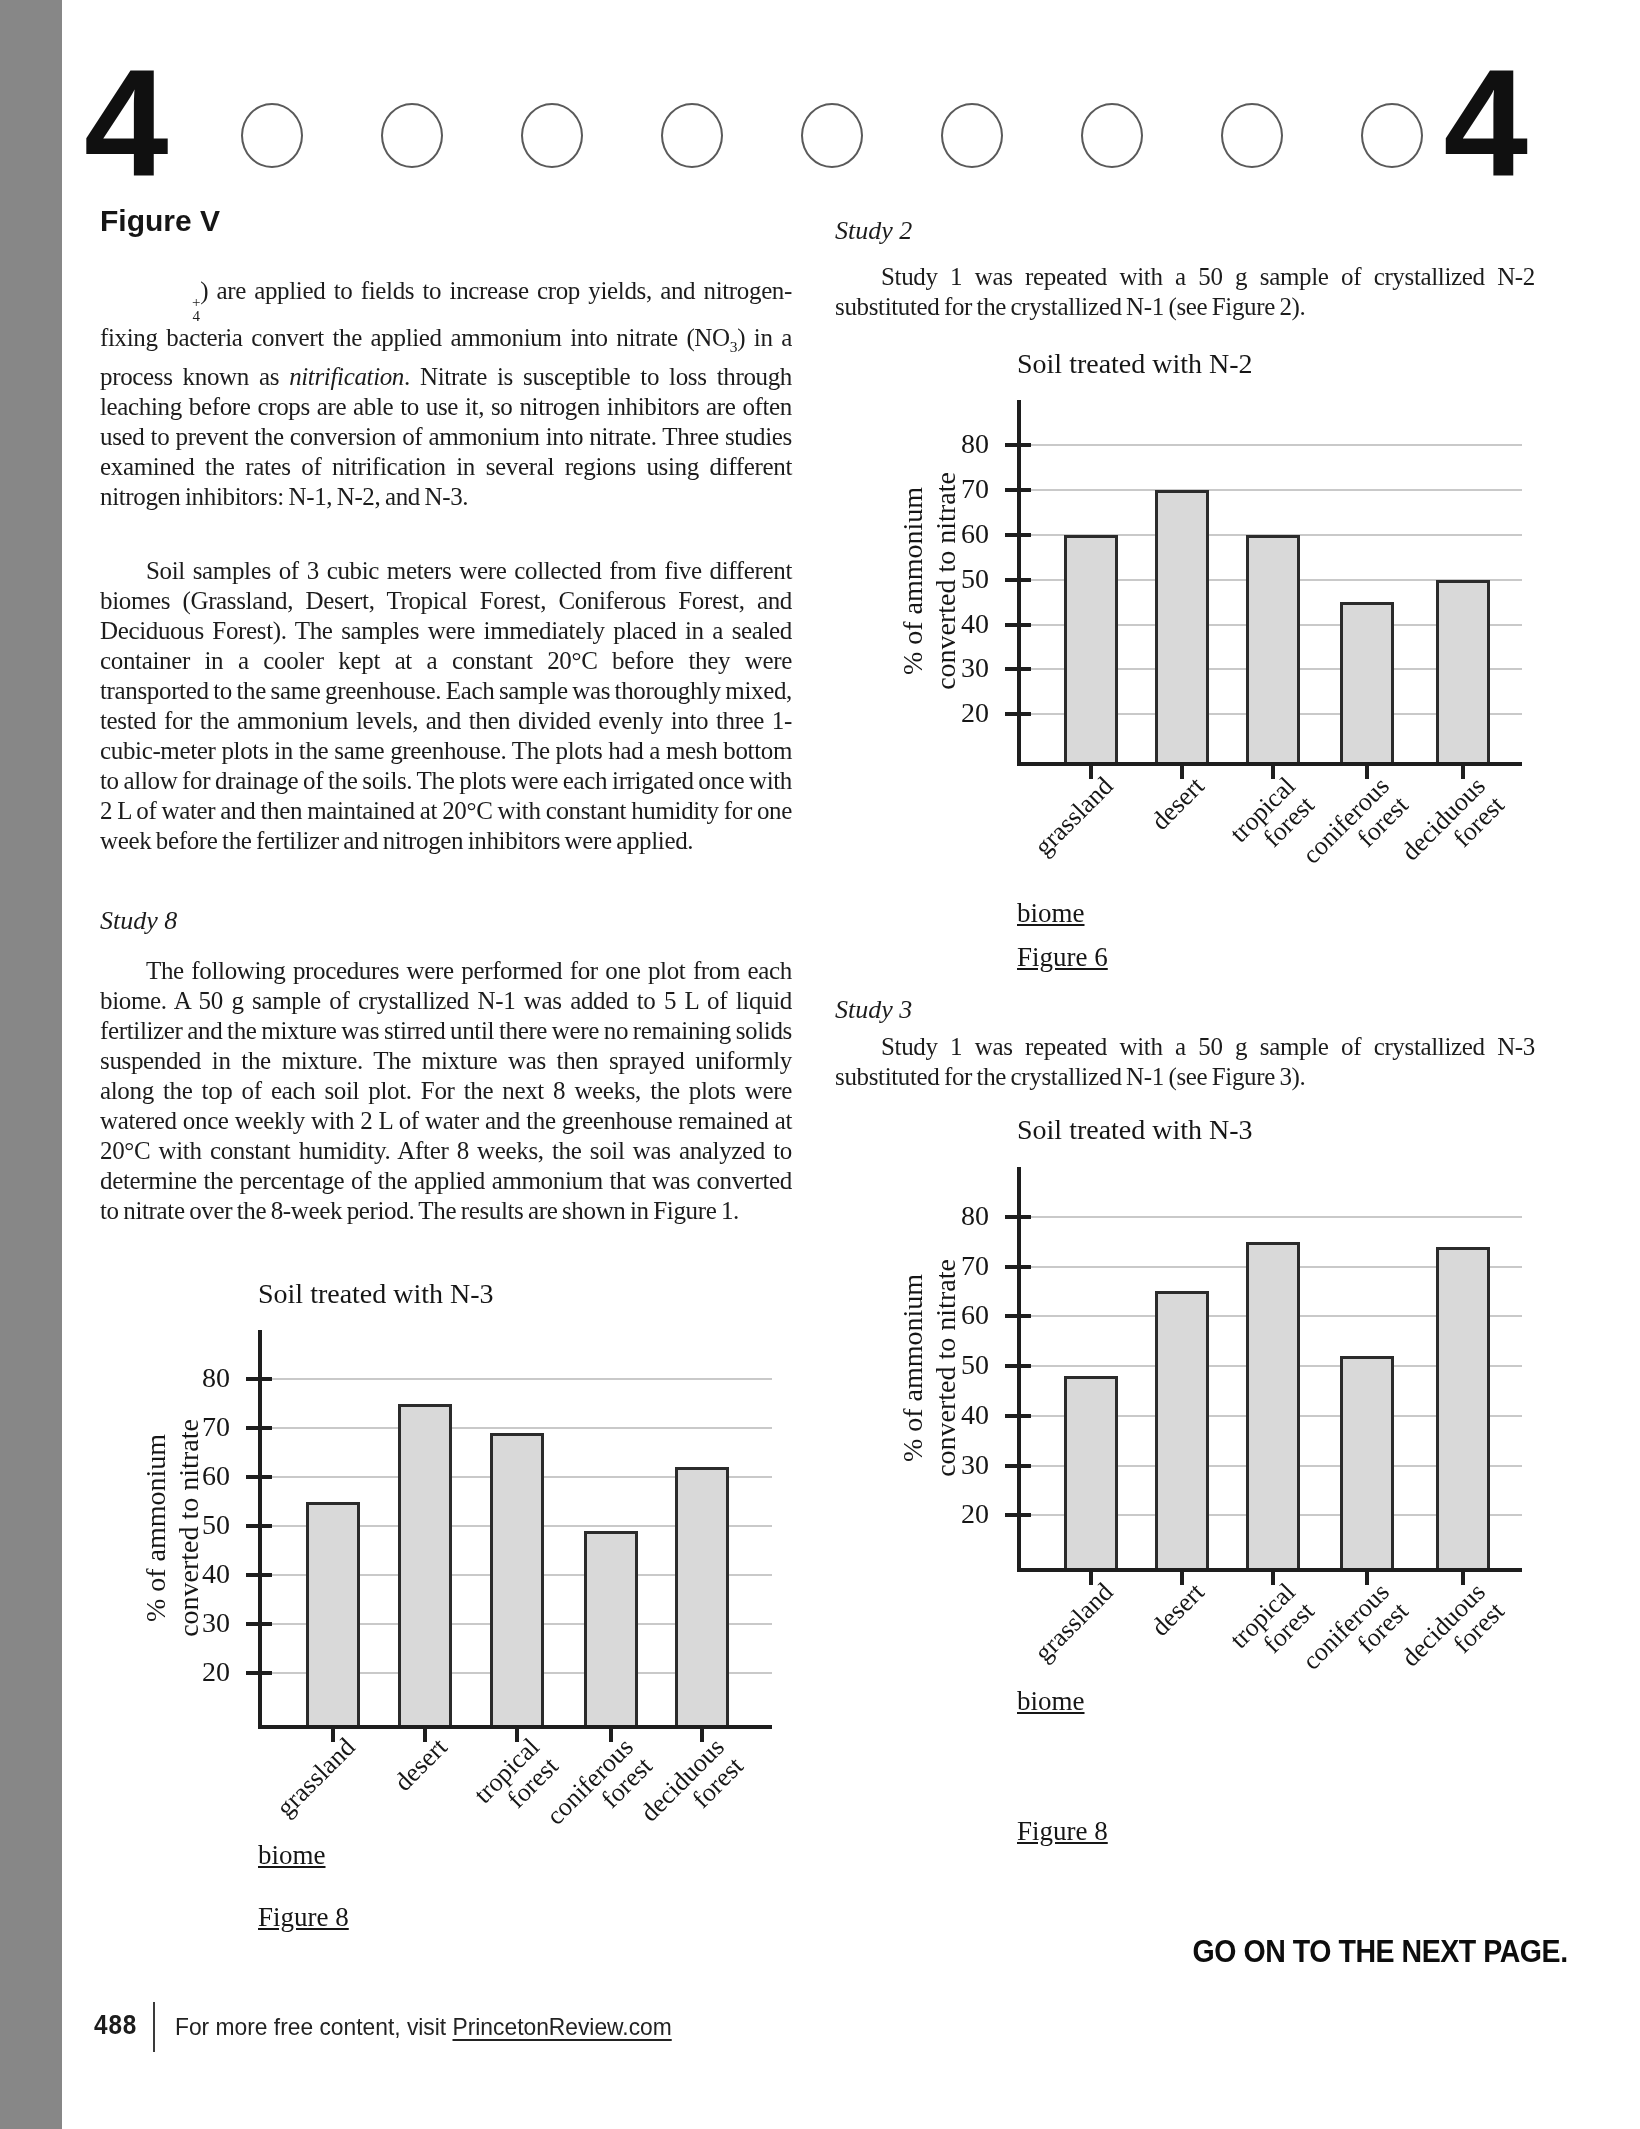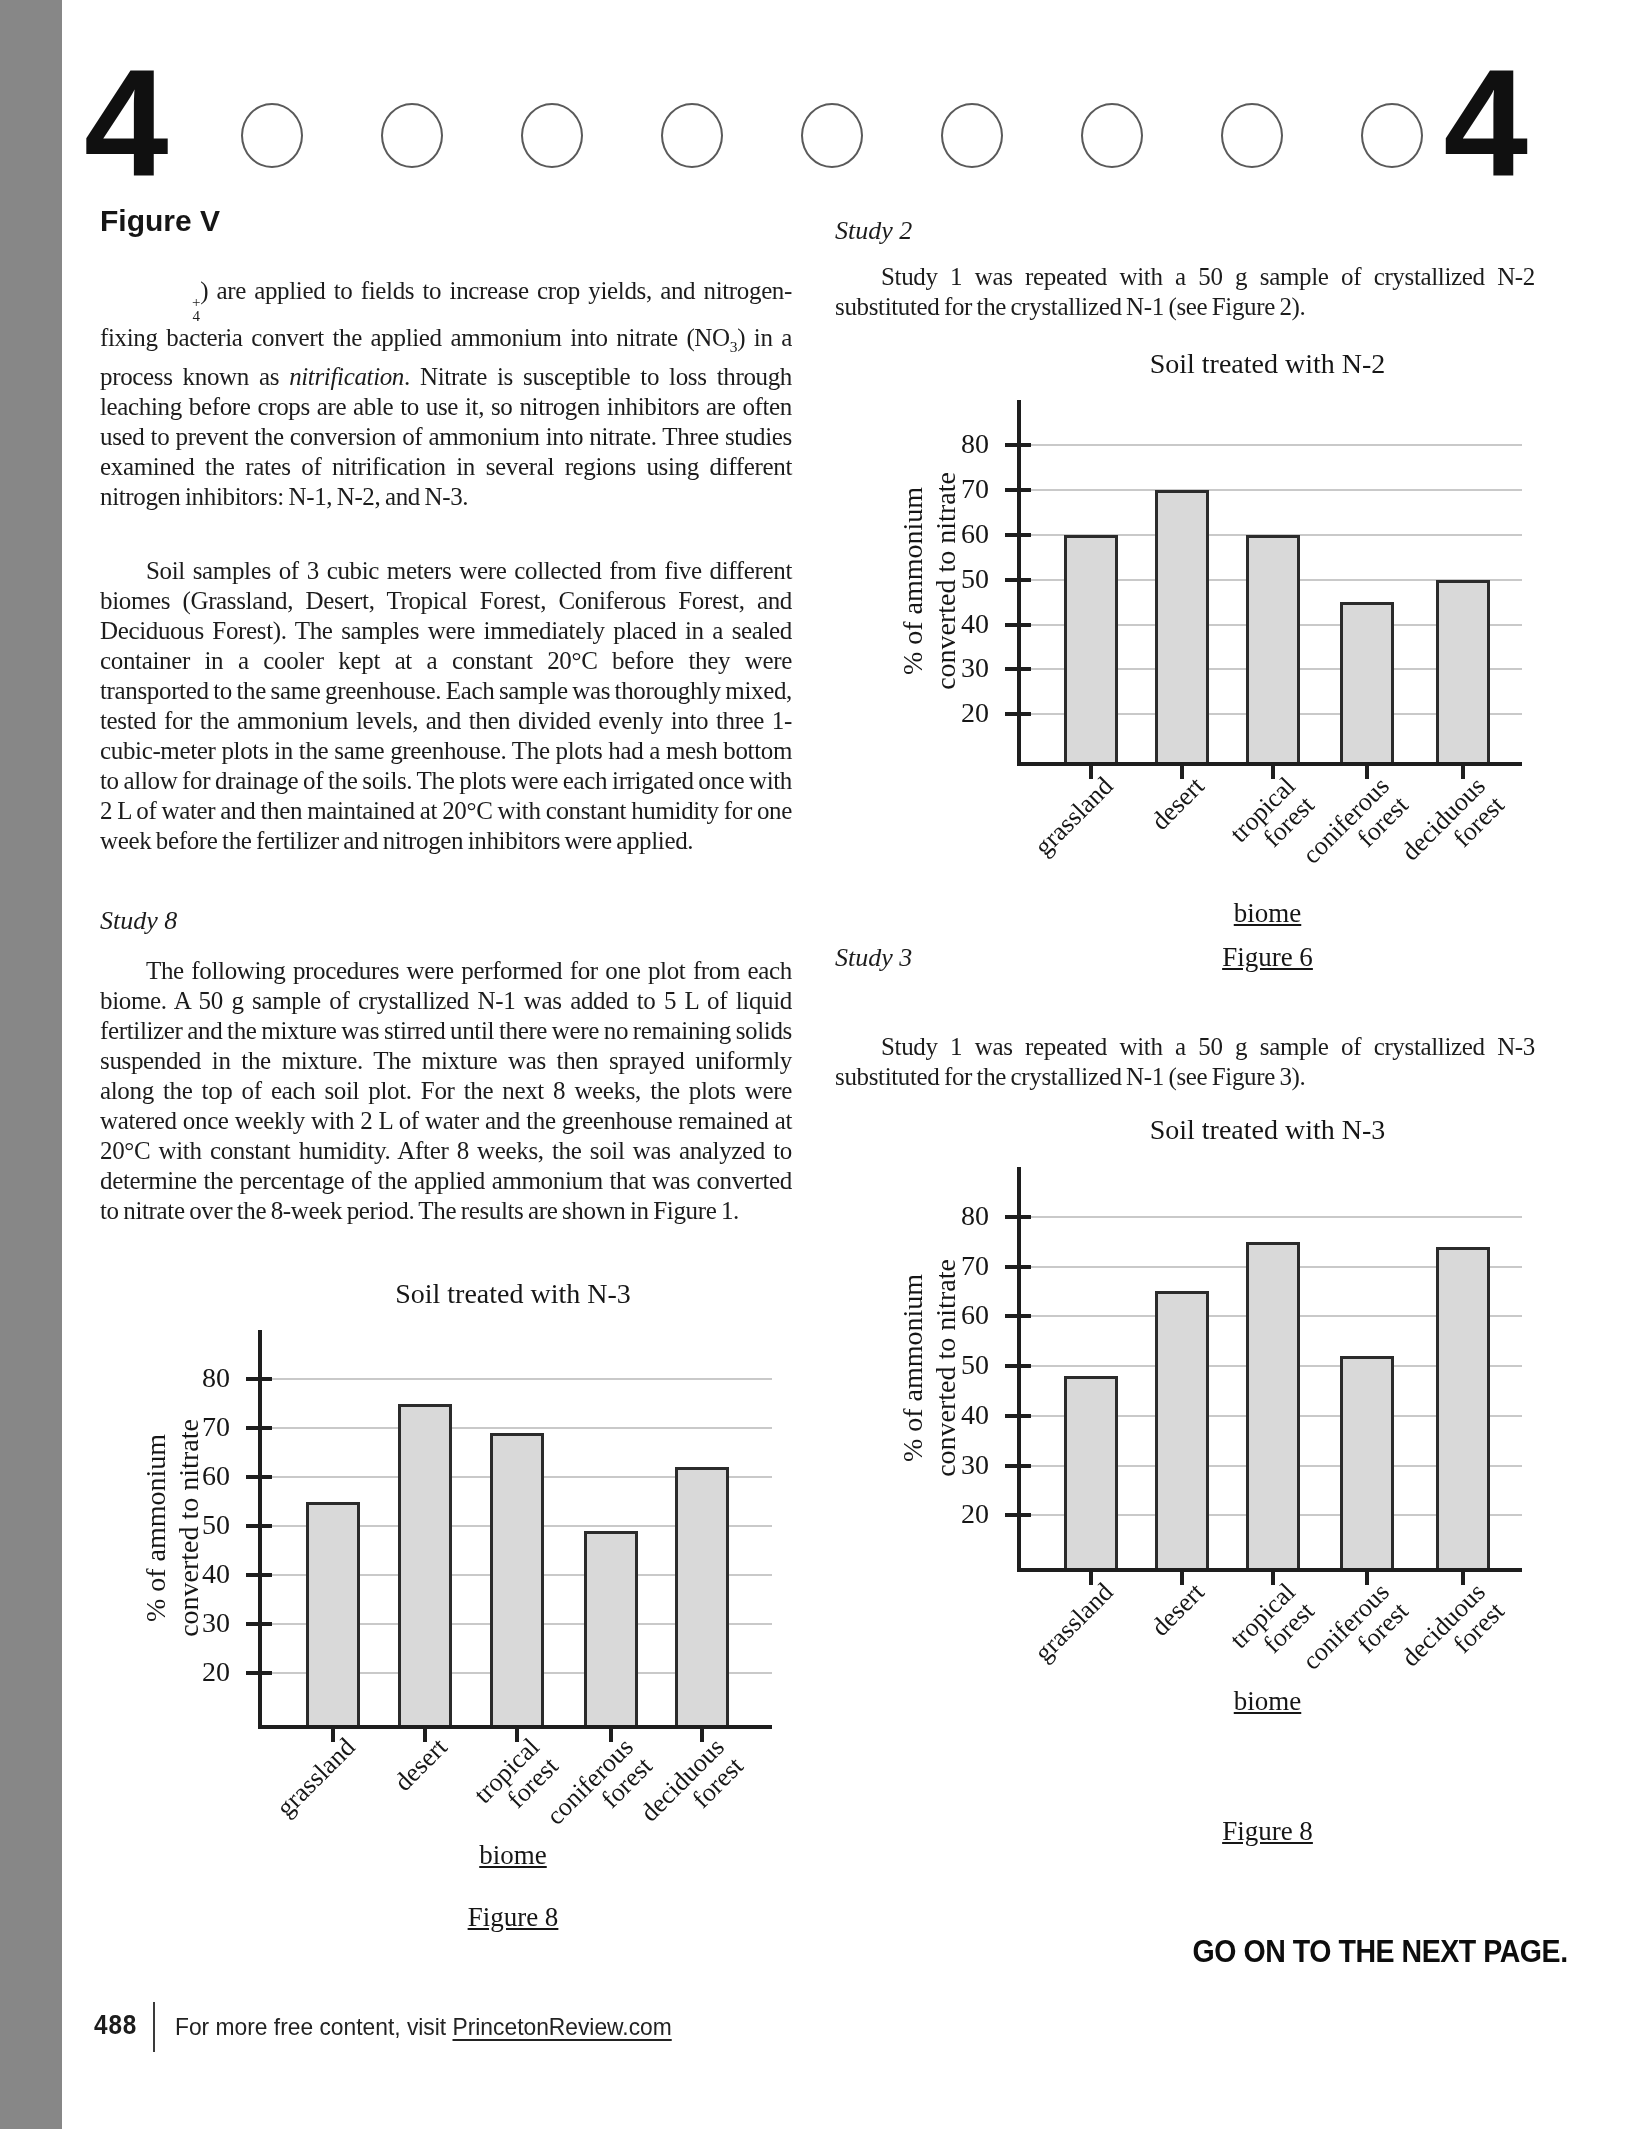--- a/index.html
+++ b/index.html
@@ -21,21 +21,21 @@
   .rcol{left:835px;width:700px;}
   .indent{text-indent:46px;}
   #passage-heading{position:absolute;left:100px;top:204px;font-family:"Liberation Sans",sans-serif;
        font-weight:700;font-size:30px;color:#161616;}
   .study-h{position:absolute;font-style:italic;font-size:26px;letter-spacing:0;}
   .sub{font-size:0.62em;vertical-align:-0.38em;}
   .stack{display:inline-flex;flex-direction:column;align-items:center;vertical-align:-0.52em;
          font-size:0.60em;line-height:0.95;}
   .stack span{display:block;}
   
-  .c-title,.c-biome,.c-caption{position:absolute;text-align:center;font-size:28px;color:#161616;}
+  .c-title,.c-biome,.c-caption{position:absolute;text-align:left;font-size:28px;color:#161616;}
   .c-biome,.c-caption{font-size:27px;text-decoration:underline;}
   .c-plot{position:absolute;border-left:4px solid #1e1e1e;border-bottom:4px solid #1e1e1e;box-sizing:content-box;}
   .c-grid{position:absolute;left:0;height:2px;background:#c9c9c9;}
   .c-ytickmark{position:absolute;left:-16px;width:26px;height:4px;background:#1e1e1e;}
   .c-yticklabel{position:absolute;width:64px;text-align:right;font-size:28px;line-height:28px;color:#161616;}
   .c-bar{position:absolute;bottom:0;background:#d9d9d9;border:3px solid #2b2b2b;border-bottom:none;box-sizing:border-box;}
   .c-xtickmark{position:absolute;width:4px;height:13px;background:#1e1e1e;}
   .c-xlabel{position:absolute;width:230px;text-align:right;font-size:26px;line-height:27px;
             white-space:pre-line;transform-origin:100% 0;transform:rotate(-45deg);color:#161616;}
   .c-ylabel{position:absolute;white-space:pre;text-align:center;font-size:28px;line-height:33px;
@@ -81,21 +81,21 @@
   <p class="blk indent" style="top:556px;margin:0;">Soil samples of 3 cubic meters were collected from five different biomes (Grassland, Desert, Tropical Forest, Coniferous Forest, and Deciduous Forest). The samples were immediately placed in a sealed container in a cooler kept at a constant 20°C before they were transported to the same greenhouse. Each sample was thoroughly mixed, tested for the ammonium levels, and then divided evenly into three 1-cubic-meter plots in the same greenhouse. The plots had a mesh bottom to allow for drainage of the soils. The plots were each irrigated once with 2 L of water and then maintained at 20°C with constant humidity for one week before the fertilizer and nitrogen inhibitors were applied.</p>
 
   <div class="study-h" style="left:100px;top:906px;">Study 8</div>
 
   <p class="blk indent" style="top:956px;margin:0;">The following procedures were performed for one plot from each biome. A 50 g sample of crystallized N-1 was added to 5 L of liquid fertilizer and the mixture was stirred until there were no remaining solids suspended in the mixture. The mixture was then sprayed uniformly along the top of each soil plot. For the next 8 weeks, the plots were watered once weekly with 2 L of water and the greenhouse remained at 20°C with constant humidity. After 8 weeks, the soil was analyzed to determine the percentage of the applied ammonium that was converted to nitrate over the 8-week period. The results are shown in Figure 1.</p>
 
   <div class="study-h" style="left:835px;top:216px;">Study 2</div>
 
   <p class="blk rcol indent" style="top:262px;margin:0;">Study 1 was repeated with a 50 g sample of crystallized N-2 substituted for the crystallized N-1 (see Figure 2).</p>
 
-  <div class="study-h" style="left:835px;top:943px;text-align:right;">Study 3</div>
+  <div class="study-h" style="left:835px;top:995px;text-align:right;">Study 3</div>
 
   <p class="blk rcol indent" style="top:1032px;margin:0;">Study 1 was repeated with a 50 g sample of crystallized N-3 substituted for the crystallized N-1 (see Figure 3).</p>
 
   <div id="figures">
       <div>
         <div class="c-title" style="left: 258px; top: 1278px; width: 510px;">Soil treated with N-3</div>
         <div class="c-ylabel" style="left: 172px; top: 1527.5px;">% of ammonium
 converted to nitrate</div>
         <div class="c-xlabel" style="left: 111px; top: 1733px;">grassland</div>
         <div class="c-xlabel" style="left: 203px; top: 1733px;">desert</div>

